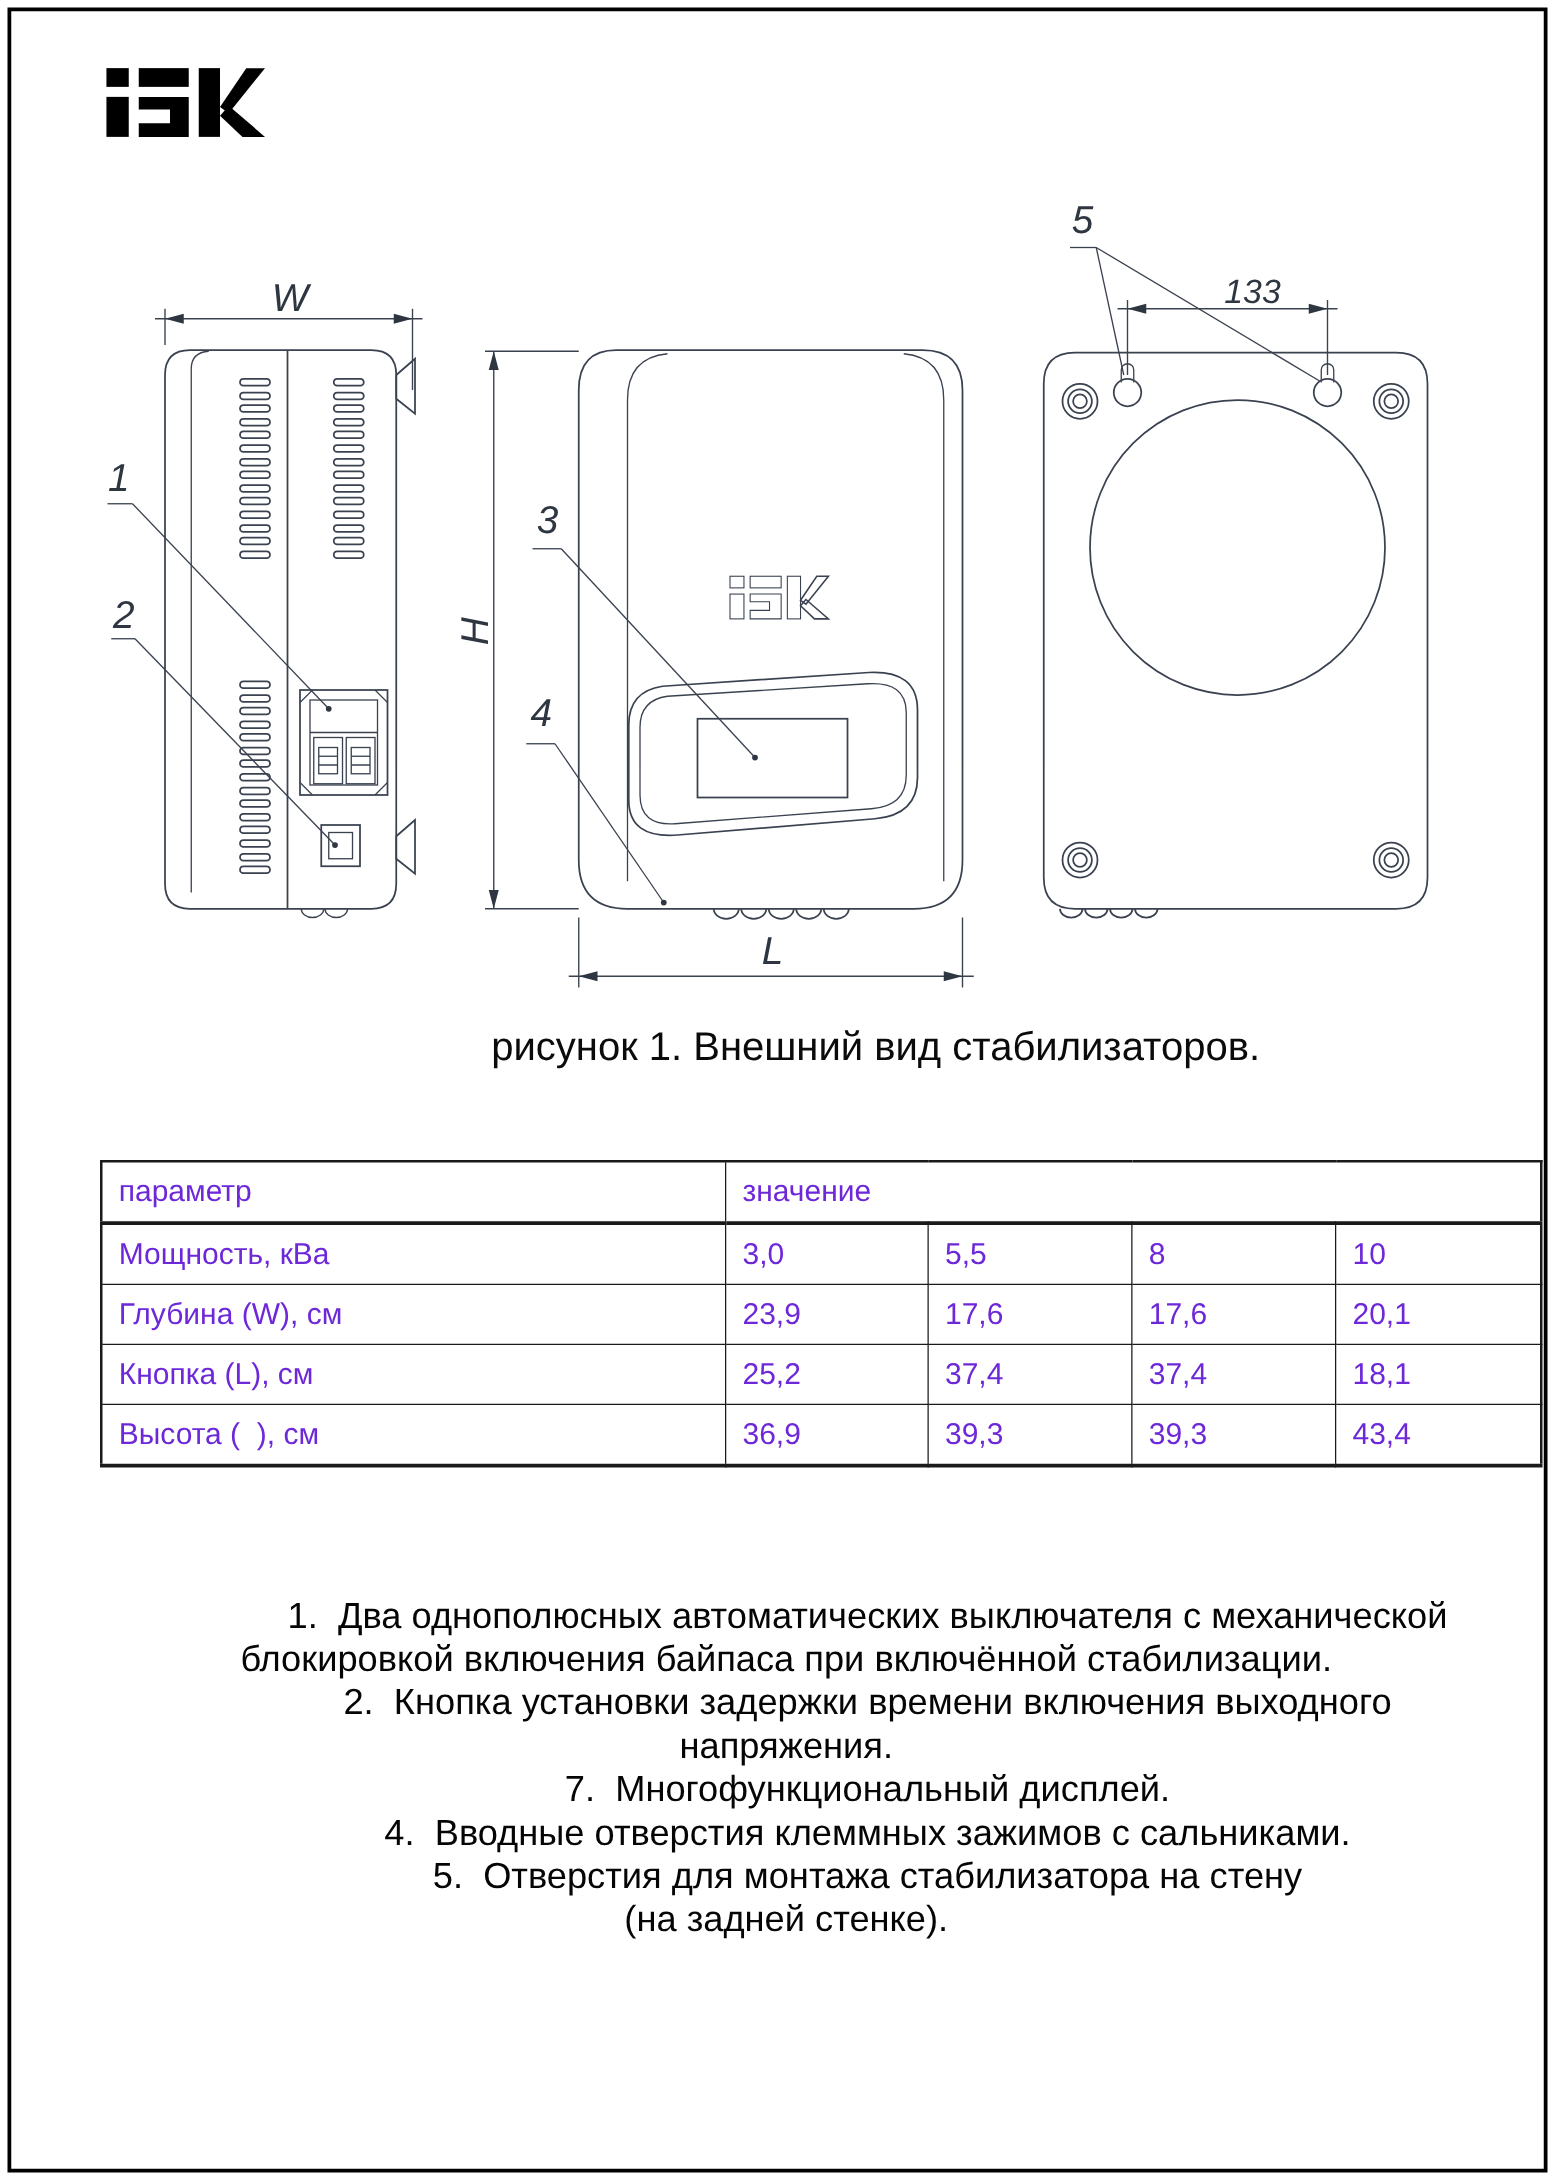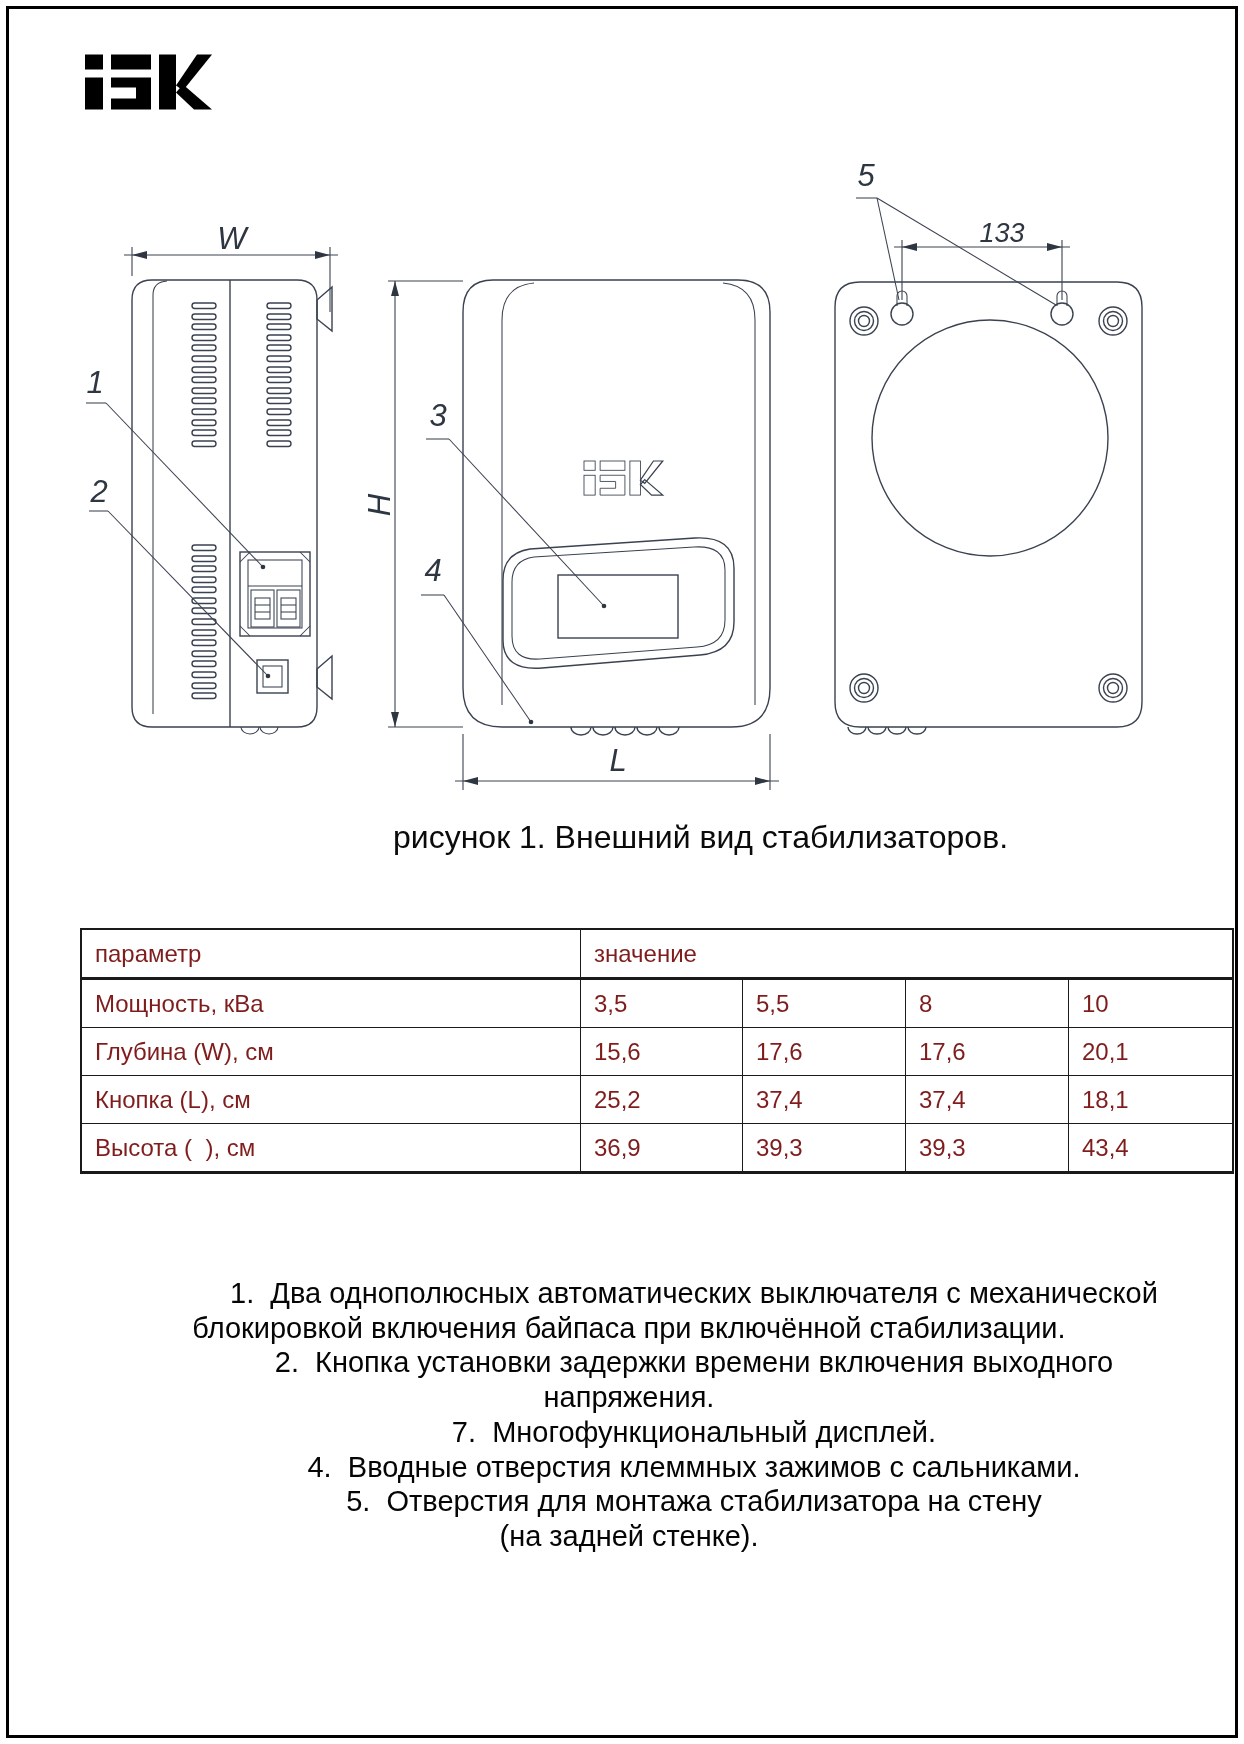--- a/index.html
+++ b/index.html
@@ -12,21 +12,21 @@
   .drawing .thin{stroke-width:1.05;}
   .drawing .dim{stroke-width:1.1;}
   .drawing polygon.ah{fill:#2e3642;stroke:none;}
   .drawing circle.dot{fill:#2e3642;stroke:none;}
   .drawing text{fill:#2e3642;font-family:"Liberation Sans",sans-serif;font-style:italic;stroke:none;}
   .dimtext{font-size:31px;}
   .dimtext-sm{font-size:27px;}
   .callout{font-size:31px;}
   .caption{position:absolute;left:393px;top:819px;font-size:32px;color:#0b0b0b;white-space:pre;}
   .spec{position:absolute;left:80px;top:928px;border-collapse:collapse;table-layout:fixed;}
-  .spec td{border:1.5px solid #1a1a1a;height:47px;padding:0 0 0 13px;font-size:24px;color:#7f1d1d;vertical-align:middle;white-space:pre;overflow:hidden;}
+  .spec td{border:1.5px solid #1a1a1a;height:47px;padding:0 0 0 13px;font-size:24px;color:#6d28d9;vertical-align:middle;white-space:pre;overflow:hidden;}
   .spec{border:2px solid #1a1a1a;border-bottom:3px solid #1a1a1a;}
   .spec tr.hdr td{border-bottom:3px solid #1a1a1a;}
   .c0{width:485px;} .c1{width:148px;} .c2{width:149px;} .c3{width:149px;} .c4{width:150px;}
   .notes{position:absolute;left:64px;top:1276px;width:1130px;font-size:29px;color:#050505;}
   .note-line{line-height:34.7px;white-space:pre;text-align:center;}
   .note-first{padding-left:130px;}
 </style>
 </head>
 <body>
 
@@ -255,28 +255,28 @@
   <div class="caption">рисунок 1. Внешний вид стабилизаторов.</div>
 
   <table class="spec">
     <tbody>
         <tr class="hdr">
       <td class="c0">параметр</td>
       <td colspan="4">значение</td>
     </tr>
     <tr>
       <td class="c0">Мощность, кВа</td>
-      <td class="c1">3,5</td>
+      <td class="c1">3,0</td>
       <td class="c2">5,5</td>
       <td class="c3">8</td>
       <td class="c4">10</td>
     </tr>
     <tr>
       <td class="c0">Глубина (W), см</td>
-      <td class="c1">15,6</td>
+      <td class="c1">23,9</td>
       <td class="c2">17,6</td>
       <td class="c3">17,6</td>
       <td class="c4">20,1</td>
     </tr>
     <tr>
       <td class="c0">Кнопка (L), см</td>
       <td class="c1">25,2</td>
       <td class="c2">37,4</td>
       <td class="c3">37,4</td>
       <td class="c4">18,1</td>

